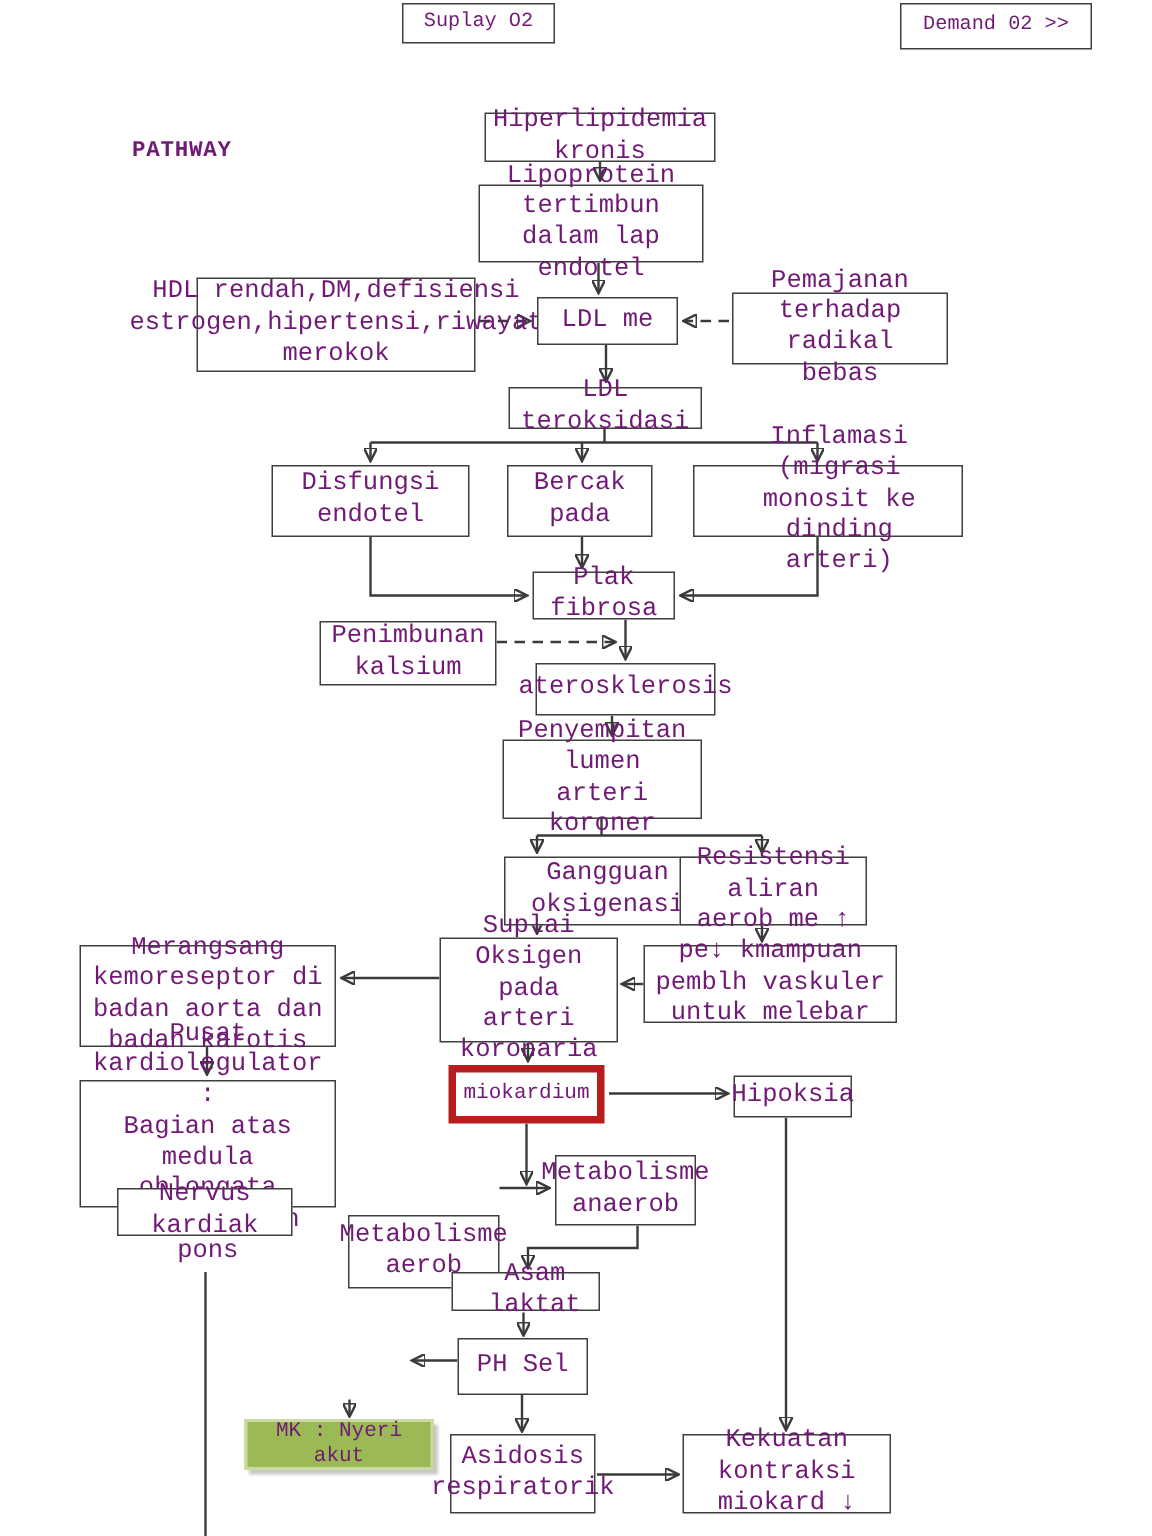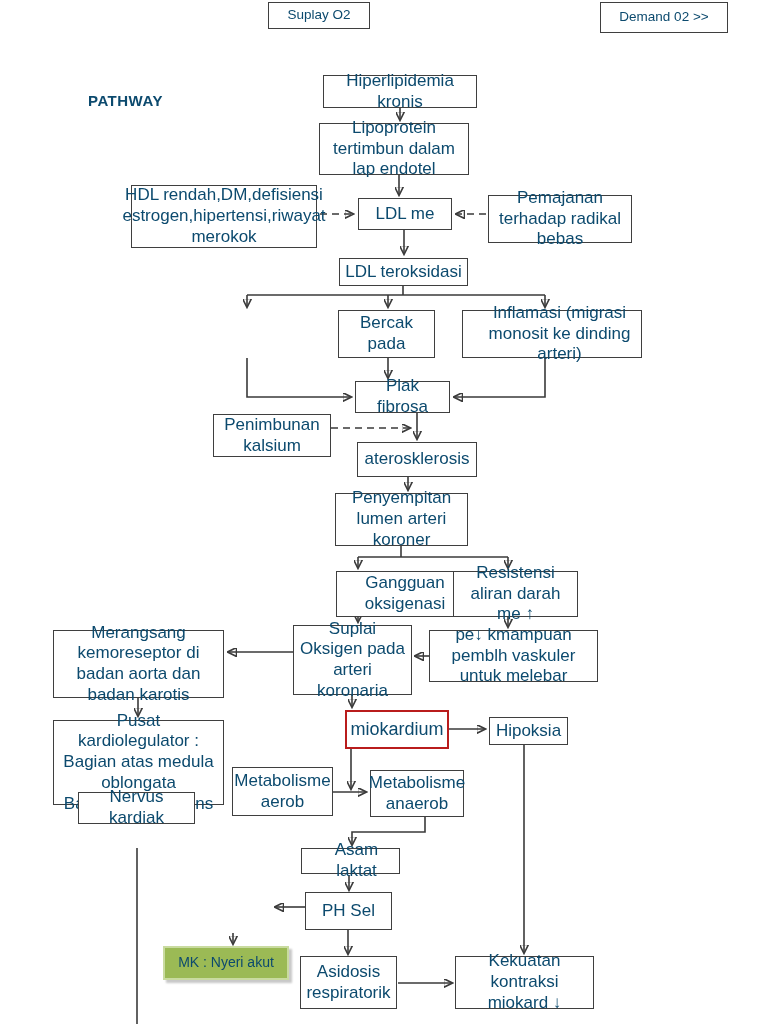--- a/index.html
+++ b/index.html
@@ -1,28 +1,28 @@
 <!DOCTYPE html>
 <html style="--mk-green: #9bba55; --mk-green-border: #c9dba0;"><head>
 <meta charset="utf-8">
 <style>
   html,body{margin:0;padding:0;background:#ffffff;}
   #page{
     position:relative;width:768px;height:1024px;background:#ffffff;overflow:hidden;
-    font-family:Liberation Sans, sans-serif;color:#0c4a6e;
+    font-family:Liberation Mono, monospace;color:#701a75;
   }
   #connectors{position:absolute;left:0;top:0;z-index:1;}
   .node{
     position:absolute;box-sizing:border-box;z-index:2;
     border:1.5px solid #3f3f3f;background:#fff;
     display:flex;align-items:center;justify-content:center;
     text-align:center;padding:2px 5px;
     font-size:17px;line-height:1.22;white-space:pre-line;
   }
-  .thick{border:2px solid #b91c1c;font-size:18px;margin-left:46px;}
+  .thick{border:5px solid #b91c1c;font-size:14px;}
   .green{
     background:var(--mk-green,#9bba55);
     border:2px solid var(--mk-green-border,#c9dba0);
     box-shadow:3px 3px 2px #c8c8c8;
     font-size:14px;
   }
   .pathway{
     position:absolute;left:88px;top:92px;z-index:2;
     font-weight:bold;font-size:15px;letter-spacing:0.5px;
   }
@@ -95,43 +95,44 @@
 
   <div class="pathway">PATHWAY</div>
 
   <div class="node" style="left:323px;top:75px;width:154px;height:33px;">Hiperlipidemia kronis</div>
   <div class="node" style="left:131px;top:185px;width:186px;height:63px;">HDL rendah,DM,defisiensi estrogen,hipertensi,riwayat merokok</div>
   <div class="node" style="left:319px;top:123px;width:150px;height:52px;">Lipoprotein tertimbun dalam lap endotel</div>
   <div class="node" style="left:358px;top:198px;width:94px;height:32px;">LDL me</div>
   <div class="node" style="left:488px;top:195px;width:144px;height:48px;">Pemajanan terhadap radikal bebas</div>
   <div class="node" style="left:339px;top:258px;width:129px;height:28px;">LDL teroksidasi</div>
 
+  <div class="node" style="left:181px;top:310px;width:132px;height:48px;">Disfungsi endotel</div>
   <div class="node" style="left:338px;top:310px;width:97px;height:48px;">Bercak pada</div>
   <div class="node" style="left:462px;top:310px;width:180px;height:48px;padding-left:20px;">Inflamasi (migrasi monosit ke dinding arteri)</div>
 
   <div class="node" style="left:355px;top:381px;width:95px;height:32px;">Plak fibrosa</div>
   <div class="node" style="left:213px;top:414px;width:118px;height:43px;">Penimbunan kalsium</div>
   <div class="node" style="left:357px;top:442px;width:120px;height:35px;">aterosklerosis</div>
   <div class="node" style="left:335px;top:493px;width:133px;height:53px;">Penyempitan lumen arteri koroner</div>
 
   <div class="node" style="left:289px;top:571px;width:138px;height:46px;margin-left:47px;">Gangguan oksigenasi</div>
-  <div class="node" style="left:453px;top:571px;width:125px;height:46px;">Resistensi aliran darah me ↑</div>
+  <div class="node" style="left:453px;top:571px;width:125px;height:46px;">Resistensi aliran aerob me ↑</div>
   <div class="node" style="left:293px;top:625px;width:119px;height:70px;">Suplai Oksigen pada arteri koronaria</div>
   <div class="node" style="left:429px;top:630px;width:169px;height:52px;">pe↓ kmampuan pemblh vaskuler untuk melebar</div>
 
   <div class="node" style="left:53px;top:630px;width:171px;height:68px;">Merangsang kemoreseptor di badan aorta dan badan karotis</div>
   <div class="node" style="left:53px;top:720px;width:171px;height:85px;">Pusat kardiolegulator :
 Bagian atas medula
 oblongata
 Bagian bawah pons</div>
   <div class="node" style="left:78px;top:792px;width:117px;height:32px;">Nervus kardiak</div>
 
   <div class="node thick" style="left:299px;top:710px;width:104px;height:39px;">miokardium</div>
   <div class="node" style="left:489px;top:717px;width:79px;height:28px;">Hipoksia</div>
-  <div class="node" style="left:232px;top:767px;width:101px;height:49px;">Metabolisme aerob</div>
+  <div class="node" style="left:232px;top:810px;width:101px;height:49px;">Metabolisme aerob</div>
   <div class="node" style="left:370px;top:770px;width:94px;height:47px;">Metabolisme anaerob</div>
 
   <div class="node" style="left:301px;top:848px;width:99px;height:26px;padding-left:17px;">Asam laktat</div>
   <div class="node" style="left:305px;top:892px;width:87px;height:38px;">PH Sel</div>
   <div class="node green" style="left:163px;top:946px;width:126px;height:34px;">MK : Nyeri akut</div>
   <div class="node" style="left:300px;top:956px;width:97px;height:53px;">Asidosis respiratorik</div>
   <div class="node" style="left:455px;top:956px;width:139px;height:53px;">Kekuatan kontraksi miokard ↓</div>
 
 </div>
 

